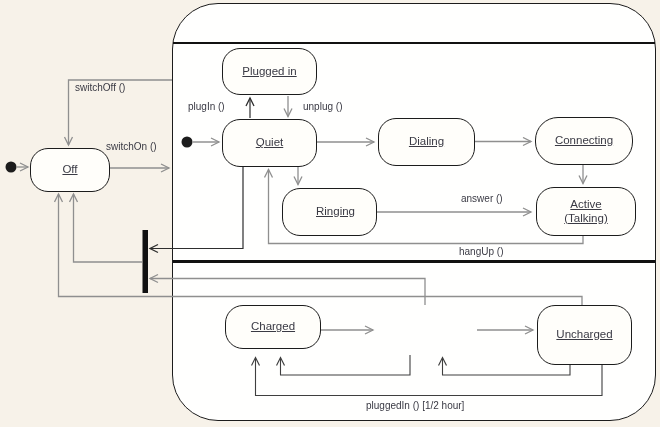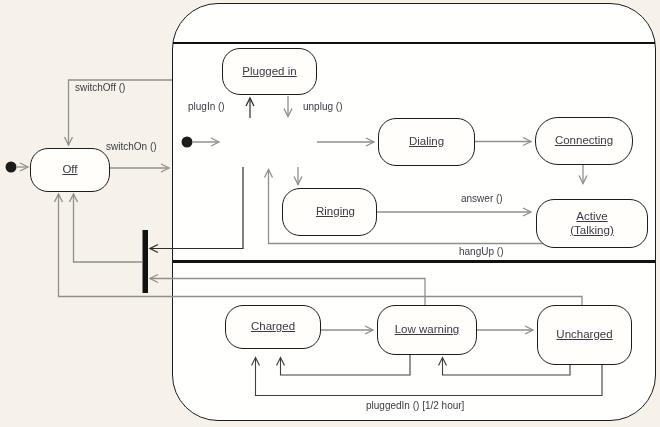--- a/index.html
+++ b/index.html
@@ -91,38 +91,38 @@
     <path d="M 570 355 V 375 H 442.5 V 357.5" stroke="#3f3f3f" stroke-width="1.1" fill="none" marker-end="url(#ad)"></path>
     <path d="M 602 355 V 395.5 H 255.5 V 357.5" stroke="#3f3f3f" stroke-width="1.1" fill="none" marker-end="url(#ad)"></path>
   </svg>
 
   <div class="state" style="left:30px;  top:148px; width:80px; height:44px;">
     <span>Off</span>
   </div>
   <div class="state" style="left:222px; top:48px;  width:95px; height:47px;">
     <span>Plugged in</span>
   </div>
+  <div class="state" style="left:222px; top:119px; width:95px; height:48px;">
+    <span>Quiet</span>
+  </div>
   <div class="state" style="left:378px; top:118px; width:97px; height:48px;">
     <span>Dialing</span>
   </div>
   <div class="state" style="left:535px; top:117px; width:98px; height:48px;border-radius:23px;">
     <span>Connecting</span>
   </div>
   <div class="state" style="left:282px; top:188px; width:95px; height:48px;padding-left:12px;">
     <span>Ringing</span>
   </div>
-  <div class="state" style="left:536px; top:199px; width:112px; height:49px;align-items:center;">
+  <div class="state" style="left:536px; top:187px; width:100px; height:49px;align-items:center;">
     <span>Active</span>
     <span>(Talking)</span>
   </div>
   <div class="state" style="left:225px; top:305px; width:96px; height:44px;">
     <span>Charged</span>
-  </div>
-  <div class="state" style="left:377px; top:305px; width:100px; height:50px;">
-    <span>Low warning</span>
   </div>
   <div class="state" style="left:537px; top:305px; width:95px; height:60px;">
     <span>Uncharged</span>
   </div>
 
   <div class="tlabel" style="left:75px;  top:82px;">switchOff ()</div>
   <div class="tlabel" style="left:106px; top:141px;">switchOn ()</div>
   <div class="tlabel" style="left:188px; top:101px;">plugIn ()</div>
   <div class="tlabel" style="left:303px; top:101px;">unplug ()</div>
   <div class="tlabel" style="left:461px; top:193px;">answer ()</div>

